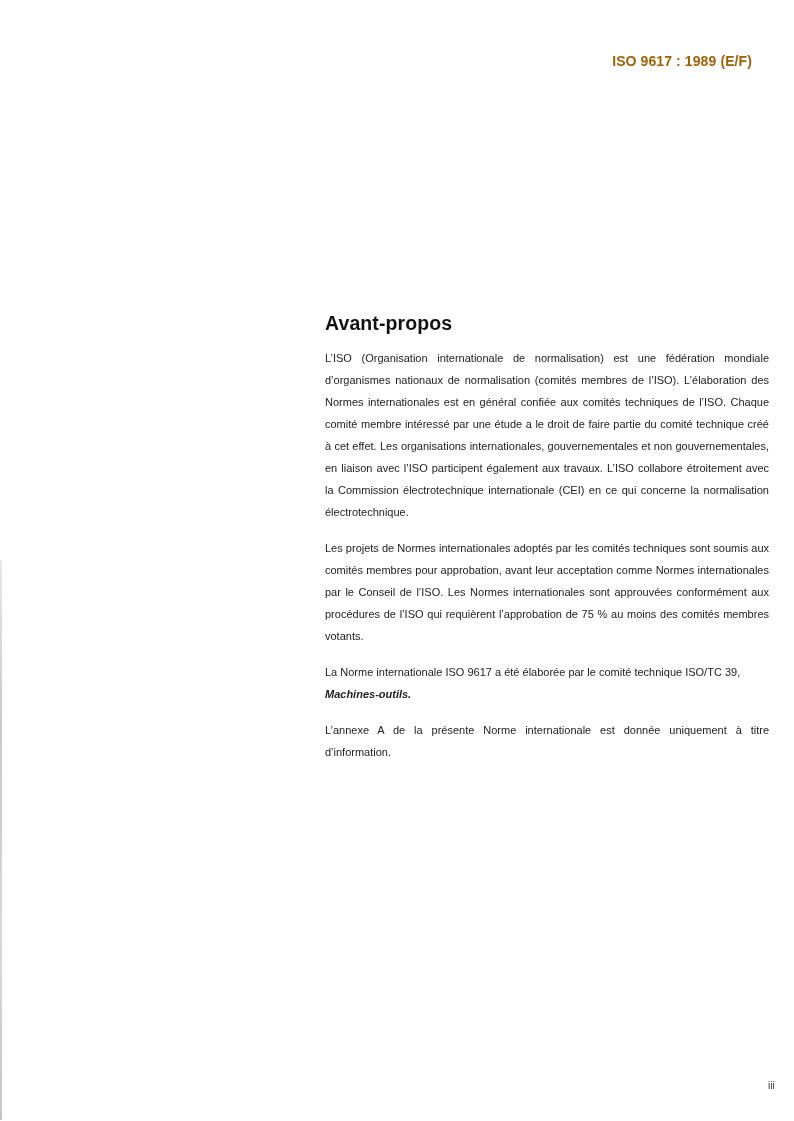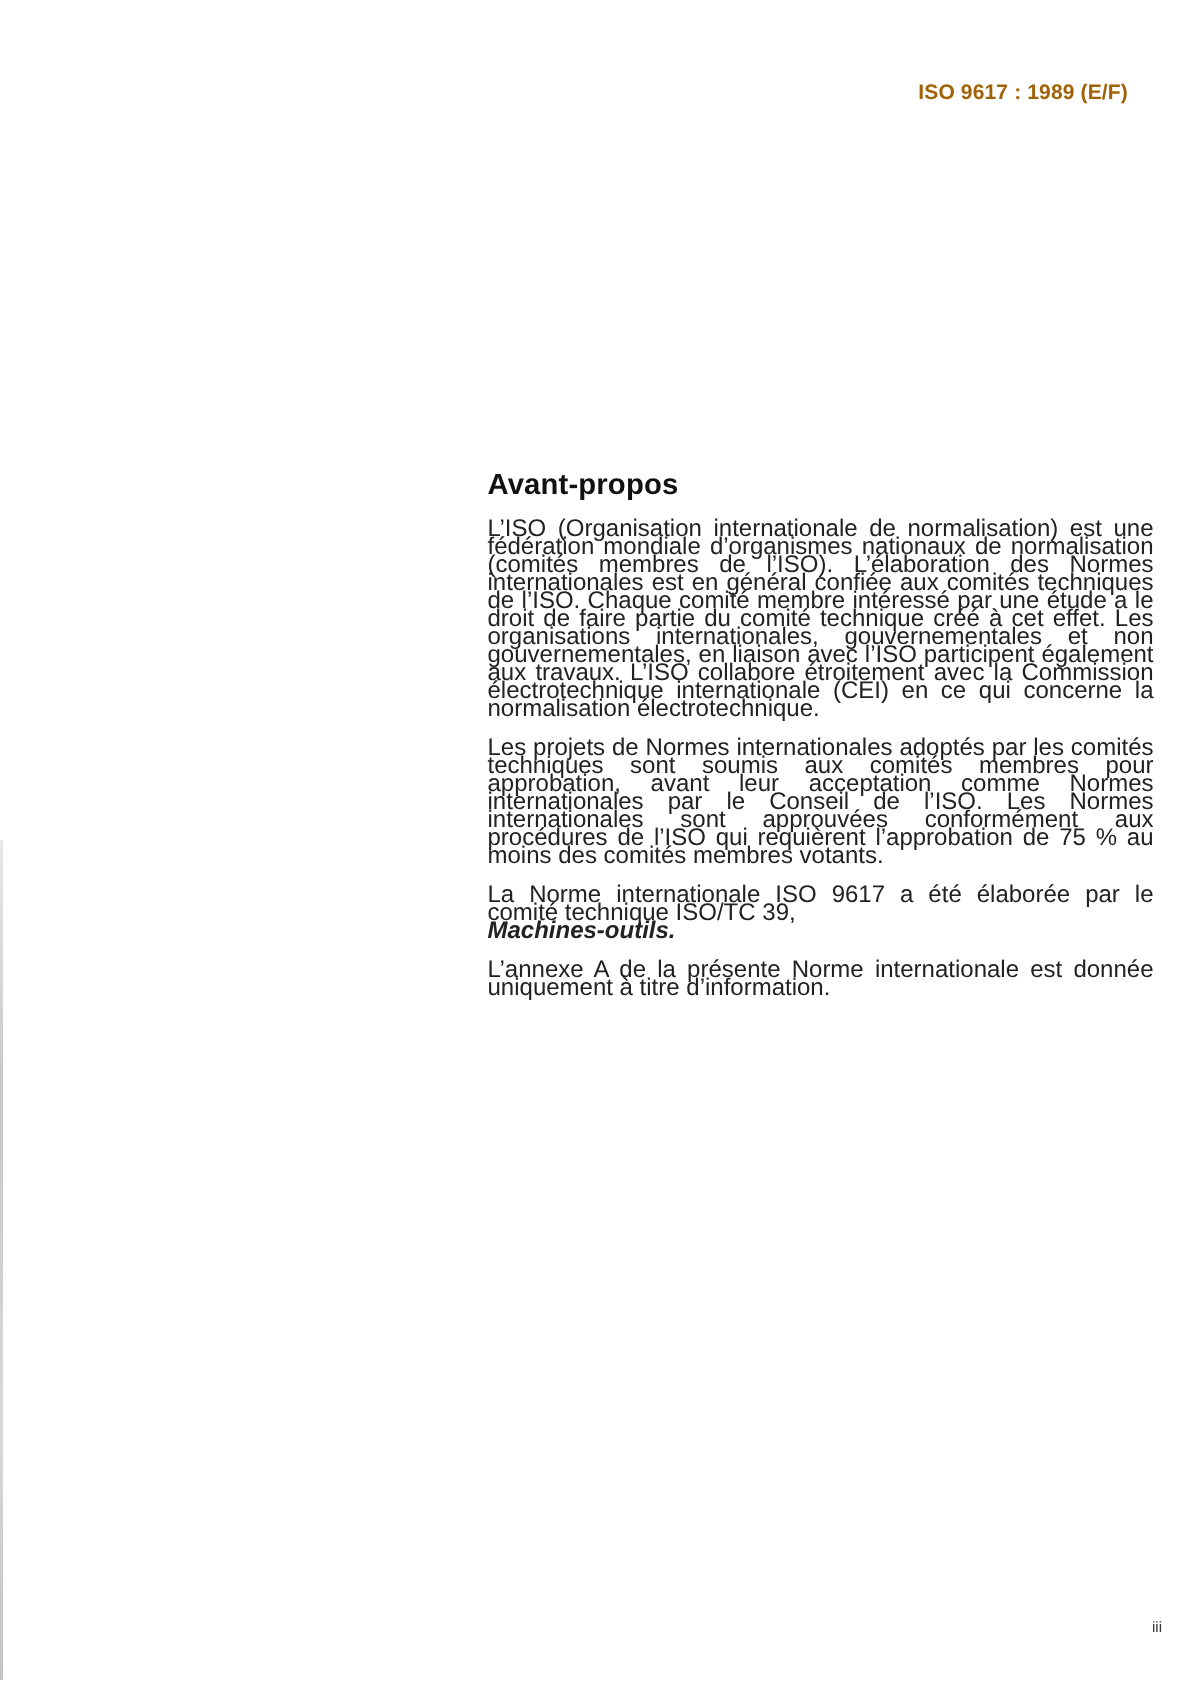--- a/index.html
+++ b/index.html
@@ -15,21 +15,21 @@
     position: absolute; right: 42px; top: 53px;
     font-size: 14px; font-weight: bold; letter-spacing: 0.1px; color: #a16207;
   }
   .content {
     position: absolute; left: 309px; top: 312px; width: 444px; margin-left: 16px;
   }
   .title {
     font-size: 19.5px; font-weight: bold; margin: 0 0 12px 0; color: #111; letter-spacing: 0.1px;
   }
   .para {
-    font-size: 16px; line-height: 12px; text-align: justify; margin: 0 0 14px 0; color: #222;
+    font-size: 11px; line-height: 22px; text-align: justify; margin: 0 0 14px 0; color: #222;
   }
   .para em { font-style: italic; font-weight: bold; }
   .page-num {
     position: absolute; left: 768px; top: 1080px; font-size: 10px; color: #333;
   }
 </style>
 </head>
 <body>
 
 <div class="edge"></div>

